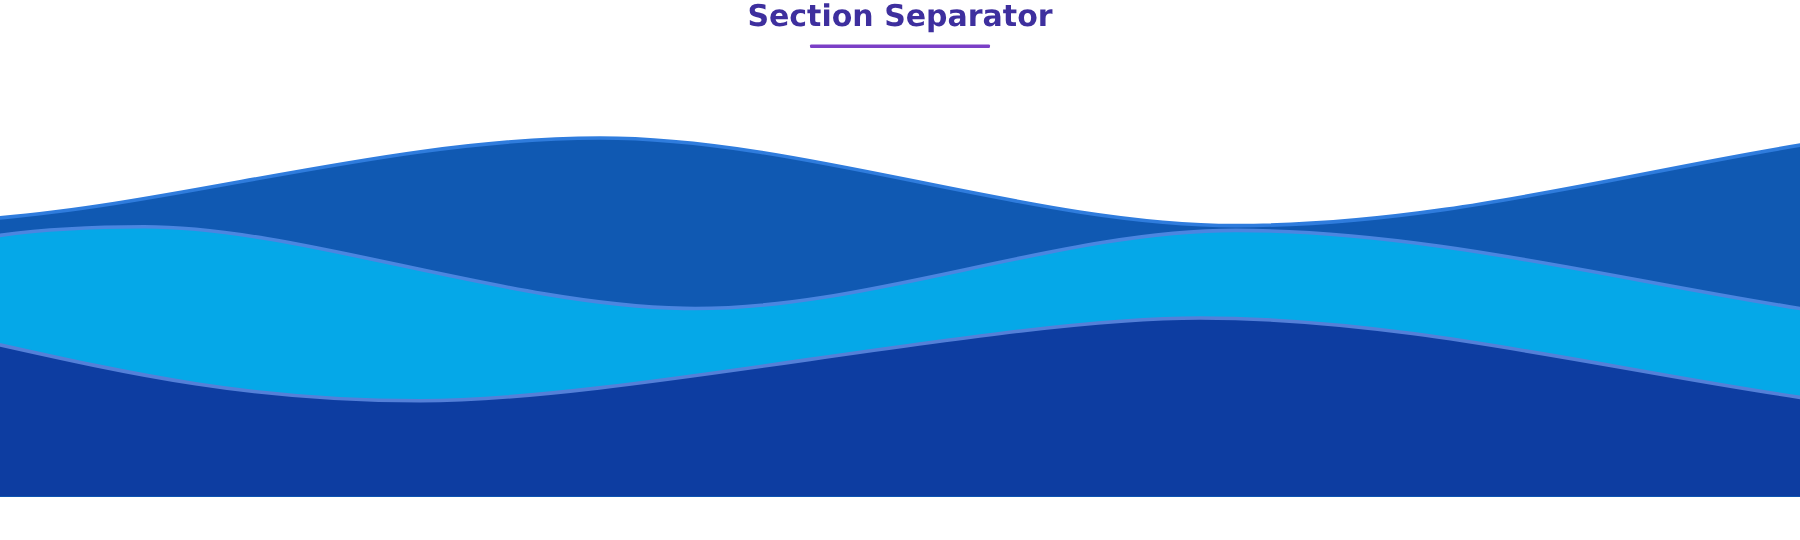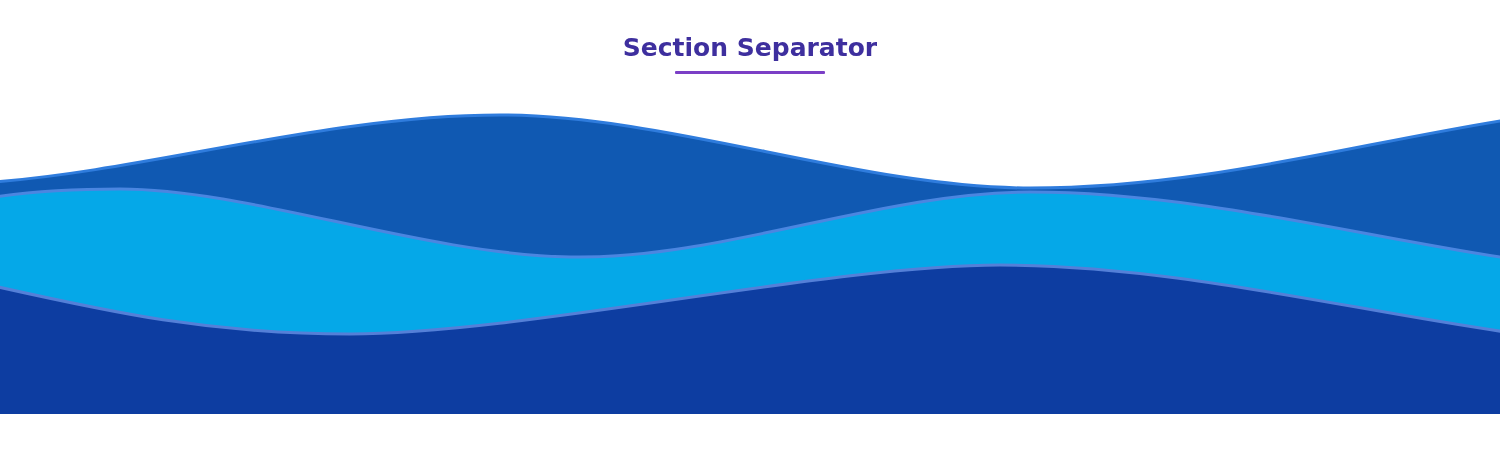--- a/index.html
+++ b/index.html
@@ -11,21 +11,20 @@
     overflow: hidden;
     background: #ffffff;
     font-family: "DejaVu Sans", "Liberation Sans", sans-serif;
   }
   .header {
     position: absolute;
     top: 0; left: 0; right: 0;
     display: flex;
     flex-direction: column;
     align-items: center;
-    padding-top: 34px;
     z-index: 2;
   }
   .title {
     font-size: 25px;
     line-height: 27px;
     font-weight: 700;
     letter-spacing: 0px;
   }
   .underline {
     width: 150px;

